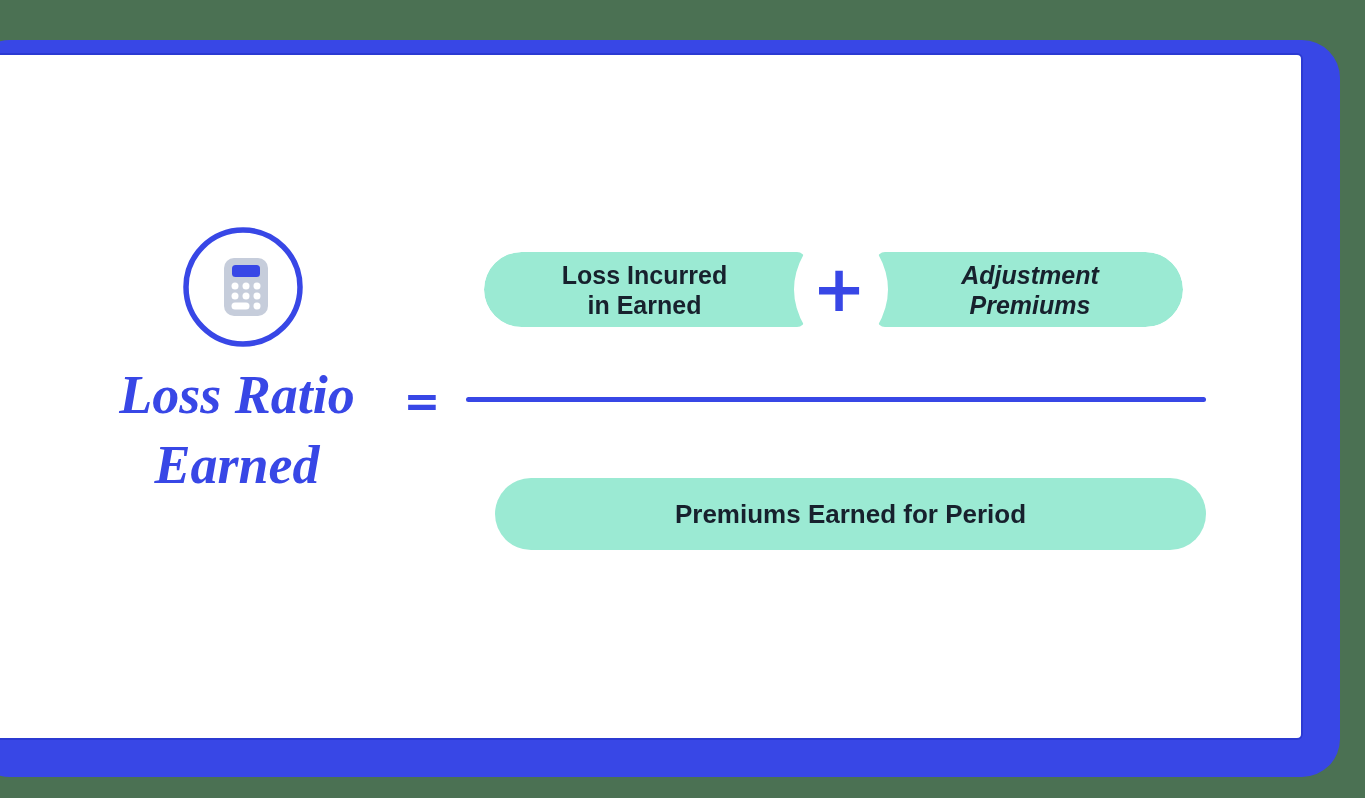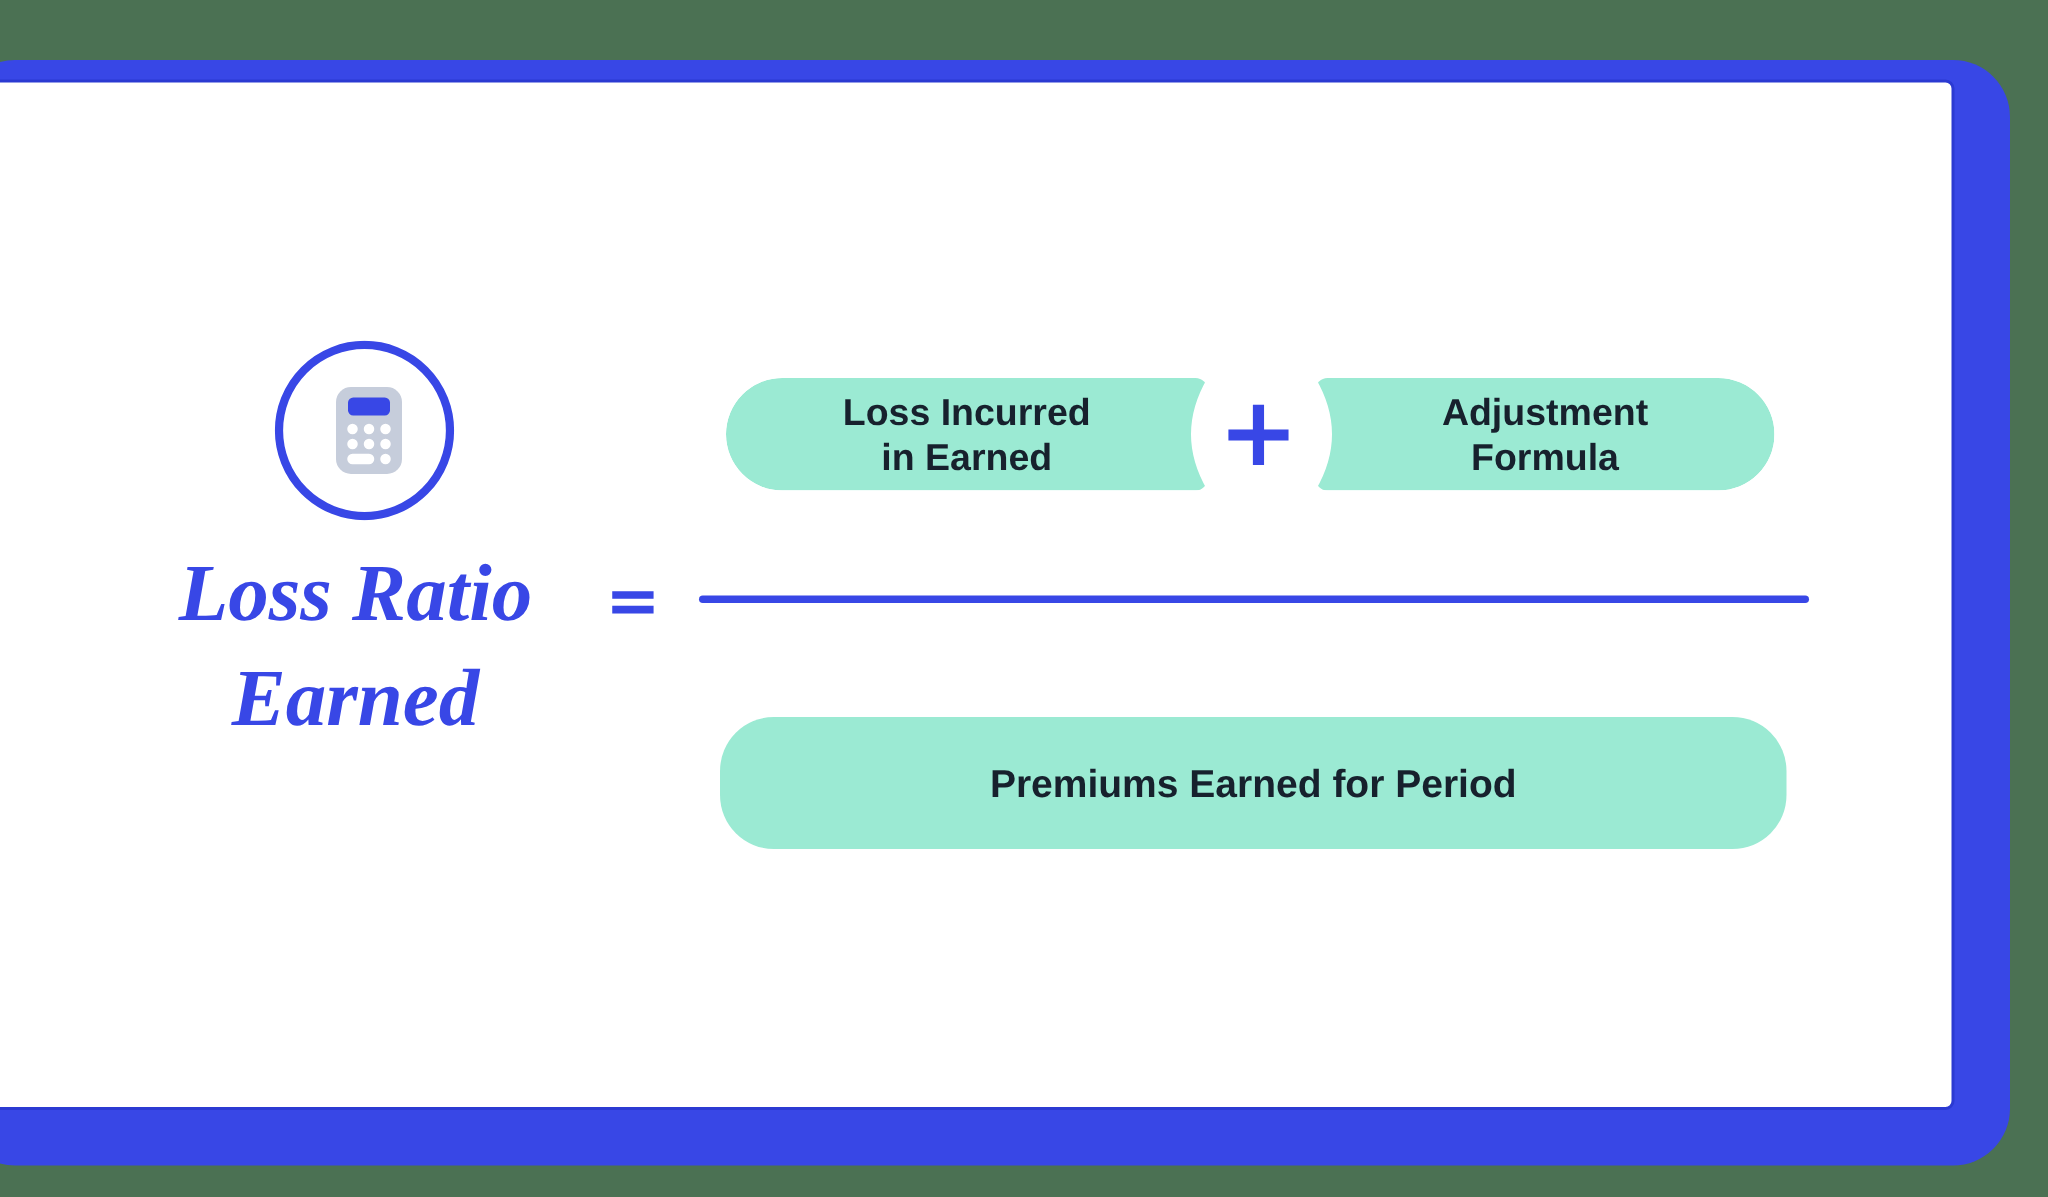--- a/index.html
+++ b/index.html
@@ -55,32 +55,33 @@
   .pill span{display:block;}
 
   .pill-num{position:absolute;top:252px;height:75px;font-size:25px;line-height:30px;}
   .pill-num1{
     left:484px;width:321px;border-radius:37.5px 8px 8px 37.5px;
     clip-path:path('M37.5,0 L321,0 Q299,37.5 321,75 L37.5,75 A37.5,37.5 0 0 1 37.5,0 Z');
   }
   .pill-num2{
     left:877px;width:306px;border-radius:8px 37.5px 37.5px 8px;
     clip-path:path('M0,0 L268.5,0 A37.5,37.5 0 0 1 268.5,75 L0,75 Q22,37.5 0,0 Z');
+    font-style:italic;
   }
 
   .plus{
     position:absolute;left:806px;top:256px;width:66px;height:66px;
     display:flex;align-items:center;justify-content:center;
     color:var(--accent,#3847E6);
     font-family:"DejaVu Sans","Liberation Sans",sans-serif;
     font-weight:900;font-size:64px;line-height:66px;
   }
 
   .pill-denom{
-    position:absolute;left:480px;top:478px;width:711px;height:88px;
+    position:absolute;left:495px;top:478px;width:711px;height:72px;
     border-radius:36px;font-size:26px;
   }
 </style>
 </head>
 <body>
 
 <div class="canvas">
 
   <div class="blue-frame"></div>
   <div class="white-card"></div>
@@ -112,20 +113,20 @@
 
   <div class="pill pill-num pill-num1">
     <span>Loss Incurred</span>
     <span>in Earned</span>
   </div>
 
   <div class="plus">+</div>
 
   <div class="pill pill-num pill-num2">
     <span>Adjustment</span>
-    <span>Formula</span>
+    <span>Premiums</span>
   </div>
 
   <div class="pill pill-denom">
     <span>Premiums Earned for Period</span>
   </div>
 
 </div>
 
 </body></html>

